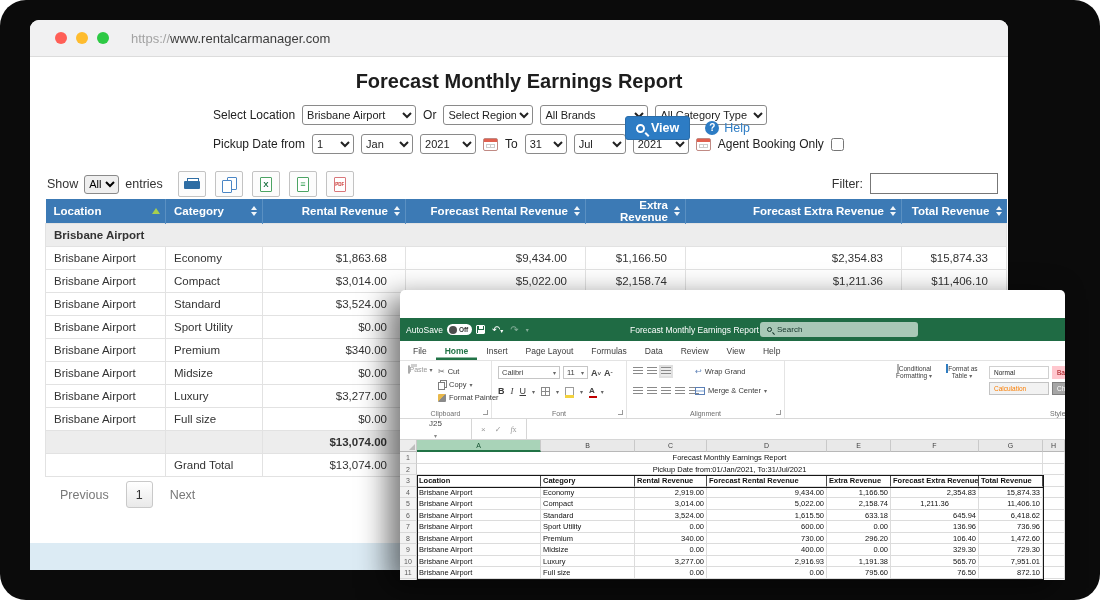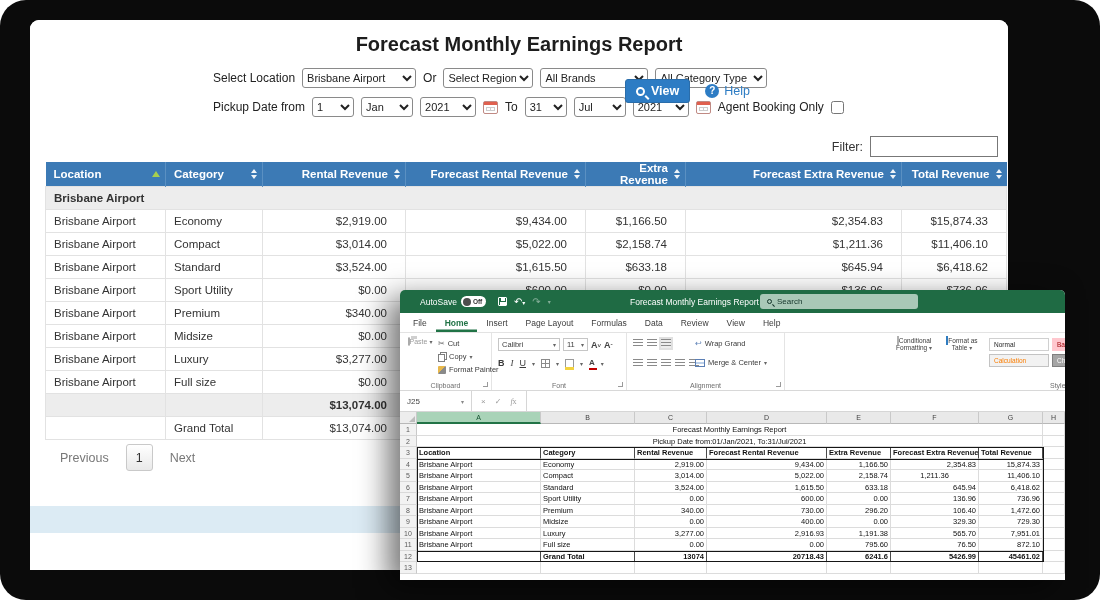--- a/index.html
+++ b/index.html
@@ -57,21 +57,21 @@
 .sort{position:absolute;right:5px;top:50%;transform:translateY(-50%);display:flex;flex-direction:column;gap:2px;}
 .tu{width:0;height:0;border-left:3.5px solid transparent;border-right:3.5px solid transparent;border-bottom:4px solid rgba(255,255,255,.92);}
 .tdn{width:0;height:0;border-left:3.5px solid transparent;border-right:3.5px solid transparent;border-top:4px solid rgba(255,255,255,.92);}
 .tu.asc{border-left-width:4.5px;border-right-width:4.5px;border-bottom:6px solid #a7cf4e;}
 .pagination{position:absolute;left:30px;top:424px;display:flex;align-items:center;gap:17px;color:#787878;font-size:12.5px;}
 .pagebtn{min-width:27px;height:27px;border:1px solid #c9c9c9;border-radius:3px;background:linear-gradient(#fff,#e9e9e9);color:#333;display:flex;align-items:center;justify-content:center;padding:0 9px;cursor:pointer;}
 .bottom-strip{position:absolute;left:0;bottom:0;width:100%;height:27px;background:#dcebf4;}
 
 
 .excel{position:absolute;left:400px;top:290px;width:665px;height:290px;background:#fff;border-radius:5px 5px 0 0;overflow:hidden;box-shadow:-12px 8px 30px rgba(0,0,0,.55);}
-.xl-titlebar{position:relative;height:23px;background:#1f6b44;display:flex;align-items:center;padding:0 20px;gap:12px;color:#fff;font-size:8.5px;}
+.xl-titlebar{position:relative;height:23px;background:#1f6b44;display:flex;align-items:center;padding:0 6px;gap:4px;color:#fff;font-size:8.5px;margin-top:28px;}
 .autosave{display:flex;align-items:center;gap:4px;}
 .as-toggle{width:25px;height:11px;background:#fff;border-radius:6px;display:flex;align-items:center;padding:0 2px;gap:2px;}
 .as-knob{width:8px;height:8px;background:#4d4d4d;border-radius:50%;}
 .as-state{font-size:6.5px;color:#333;font-weight:bold;}
 .save-ic{width:9px;height:9px;border:1px solid #fff;position:relative;border-radius:1px;}
 .save-ic::before{content:"";position:absolute;left:2px;top:0;width:4px;height:3px;background:#fff;}
 .save-ic::after{content:"";position:absolute;left:1px;bottom:0;width:6px;height:3px;background:#fff;}
 .qat{display:flex;gap:7px;align-items:center;font-size:10px;}
 .qat .dim{opacity:.45;}
 .qat .drop{font-size:6px;}
@@ -116,21 +116,21 @@
 .mergic{width:10px;height:8px;border:1px solid #5b7fb5;background:linear-gradient(#bcd0ea,#bcd0ea) center/100% 2px no-repeat;}
 .numfmt{width:86px;height:13px;border:1px solid #c6c6c6;font-size:7.5px;padding:0 4px;display:flex;justify-content:space-between;align-items:center;background:#fff;}
 .numsym{font-size:8.5px;color:#444;}
 .deci{font-size:6px;color:#555;}
 .bigbtn{position:absolute;top:4px;text-align:center;font-size:6.5px;line-height:7px;color:#3b3b3b;}
 .cfic{width:13px;height:10px;margin:0 auto 2px;border:1px solid #b0b0b0;background:linear-gradient(to right,#e26b5e 0 33%,#fff 33% 66%,#6f9fd8 66%);}
 .ftic{width:13px;height:10px;margin:0 auto 2px;border:1px solid #2f7cc0;background:linear-gradient(#2f7cc0,#2f7cc0) 0 0/100% 3px no-repeat,linear-gradient(#c9ddf0 1px,transparent 1px) 0 3px/100% 3px,#fff;}
 .chips{position:absolute;left:104px;top:5px;display:grid;grid-template-columns:60px 60px;gap:3px;}
 .chip{height:13px;line-height:12px;font-size:6.5px;padding:0 4px;border:1px solid #d0d0d0;overflow:hidden;white-space:nowrap;cursor:pointer;}
 .xl-formula{height:21px;display:flex;align-items:center;border-bottom:1px solid #d6d6d6;background:#fff;font-size:8px;color:#444;}
-.namebox{width:72px;height:100%;border-right:1px solid #d6d6d6;display:flex;align-items:center;justify-content:space-between;padding:0 7px;}
+.namebox{width:72px;height:100%;border-right:1px solid #d6d6d6;display:flex;align-items:center;justify-content:space-between;padding:0 7px;flex-direction:column;}
 .namebox .drop7{color:#888;}
 .fbicons{display:flex;gap:9px;padding:0 9px;color:#9a9a9a;border-right:1px solid #d6d6d6;height:100%;align-items:center;}
 .fx{font-family:"Liberation Serif",serif;}
 .fx i{font-style:italic;}
 .fbfield{flex:1;height:100%;border:none;outline:none;font-size:8px;}
 .xl-grid{position:relative;background:#fff;}
 .xgr{display:flex;height:11.5px;line-height:11.5px;font-size:7.5px;color:#111;}
 .xgr.head{height:12px;line-height:12px;}
 .rn{width:17px;flex:none;background:#f2f2f2;color:#5a5a5a;text-align:center;border-right:1px solid #c9c9c9;border-bottom:1px solid #d9d9d9;font-size:7px;}
 .xh{flex:none;text-align:center;background:#e9e9e9;border-right:1px solid #c9c9c9;border-bottom:1px solid #b8b8b8;color:#3f3f3f;font-size:7px;}
@@ -144,20 +144,26 @@
 .xc.dkr{border-right:1px solid #4a4a4a;}
 .range-outline{position:absolute;pointer-events:none;border:1.5px solid #161616;}
 .range-line{position:absolute;pointer-events:none;border-top:1.5px solid #161616;height:0;}
 </style>
 </head>
 <body>
 
 <div class="canvas">
 
   <div class="browser">
+    <div class="bbar">
+      <span class="dot red"></span>
+      <span class="dot yel"></span>
+      <span class="dot grn"></span>
+      <span class="url"><span>https://</span><span class="host">www.rentalcarmanager.com</span></span>
+    </div>
     <div class="bcontent">
       <div class="ptitle">Forecast Monthly Earnings Report</div>
 
       <div class="frow r1">
         <span>Select Location</span>
         <select style="width:114px"><option>Brisbane Airport</option></select>
         <span>Or</span>
         <select style="width:90px"><option>Select Region</option></select>
         <select style="width:108px"><option>All Brands</option></select>
         <select style="width:112px"><option>All Category Type</option></select>
@@ -182,20 +188,40 @@
         <button class="view-btn">
             <span class="lens"></span>
             <span>View</span>
           </button>
         <span class="help">
             <span class="help-ic">?</span>
             <span>Help</span>
           </span>
       </div>
 
+      <div class="show-row">
+        <span>Show</span>
+        <select><option>All</option></select>
+        <span>entries</span>
+        <button class="tbtn">
+            <span class="ic-print"></span>
+          </button>
+        <button class="tbtn">
+            <span class="ic-copy"></span>
+          </button>
+        <button class="tbtn">
+            <span class="ic-page xls"></span>
+          </button>
+        <button class="tbtn">
+            <span class="ic-page csv"></span>
+          </button>
+        <button class="tbtn">
+            <span class="ic-page pdf"></span>
+          </button>
+      </div>
 
       <div class="filter-box">
         <span>Filter:</span>
         <input type="text" value="" style="">
       </div>
 
       <table class="rep">
         <colgroup>
             <col style="width:120px">
             <col style="width:97px">
@@ -236,21 +262,21 @@
                 </span></th>
           </tr>
         </thead>
         <tbody id="repBody">
             <tr class="group">
               <td colspan="7">Brisbane Airport</td>
             </tr>
             <tr>
               <td>Brisbane Airport</td>
               <td>Economy</td>
-              <td class="num">$2,919.00</td>
+              <td class="num">$1,863.68</td>
               <td class="num">$9,434.00</td>
               <td class="num">$1,166.50</td>
               <td class="num">$2,354.83</td>
               <td class="num">$15,874.33</td>
             </tr>
             <tr>
               <td>Brisbane Airport</td>
               <td>Compact</td>
               <td class="num">$3,014.00</td>
               <td class="num">$5,022.00</td>

